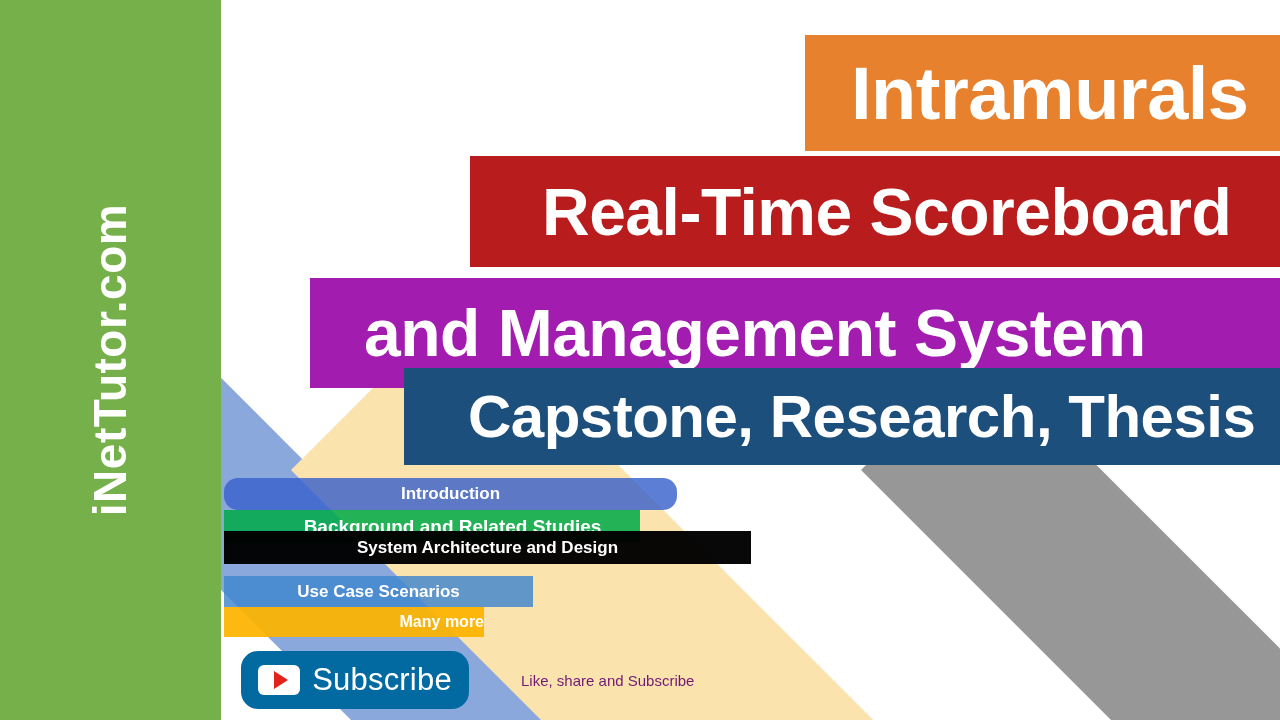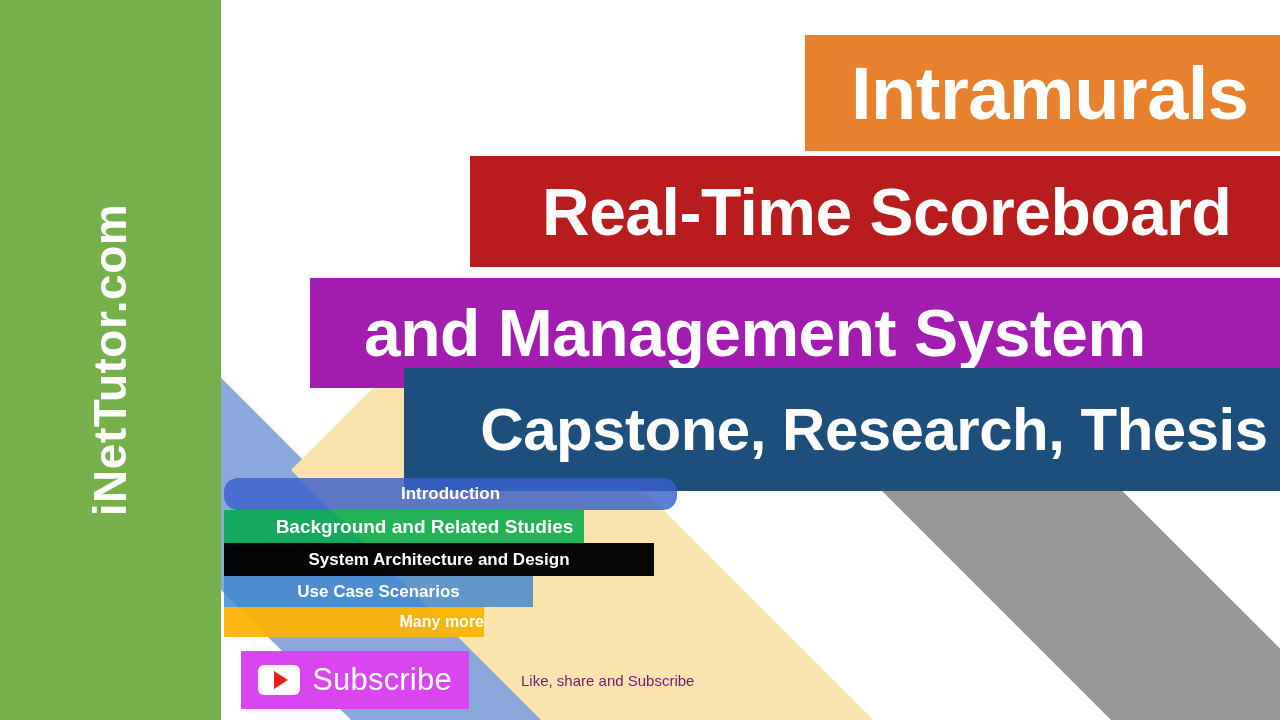--- a/index.html
+++ b/index.html
@@ -81,65 +81,64 @@
   #bar-scoreboard span { font-size:66px; padding-left:72px; letter-spacing:-0.5px; }
 
   #bar-management {
     top:278px; left:290px; height:110px;
     background:#a21caf;
     margin-left:20px;
   }
   #bar-management span { font-size:66px; padding-left:54px; letter-spacing:-0.5px; }
 
   #bar-capstone {
-    top:368px; left:404px; height:123px;
+    top:368px; left:404px; height:97px;
     background:#1d4f7c;
-    justify-content:center;
   }
   #bar-capstone span { font-size:60px; padding-left:64px; letter-spacing:-0.5px; }
 
   
   .topic {
     position:absolute;
     left:224px;
     display:flex;
     align-items:center;
     justify-content:center;
     color:#ffffff;
     font-weight:bold;
     overflow:hidden;
   }
   .topic span { white-space:nowrap; }
 
   #topic-0 { top:478px; height:32px; width:453px; background:rgba(57,98,204,0.82);border-radius:14px; }
   #topic-0 span { font-size:17px; }
 
-  #topic-1 { top:510px; height:33px; width:360px; background:rgba(0,170,72,0.86);padding-left:41px; }
+  #topic-1 { top:510px; height:33px; width:416px; background:rgba(0,170,72,0.86);padding-left:41px; }
   #topic-1 span { font-size:19px; }
 
-  #topic-2 { top:543px; height:33px; width:430px; background:rgba(0,0,0,0.97);text-align:right; }
+  #topic-2 { top:531px; height:33px; width:527px; background:rgba(0,0,0,0.97);text-align:right; }
   #topic-2 span { font-size:17px; }
 
   #topic-3 { top:576px; height:31px; width:309px; background:rgba(62,134,206,0.82); }
   #topic-3 span { font-size:17px; }
 
   #topic-4 { top:607px; height:30px; width:260px; background:rgba(253,180,0,0.93);justify-content:flex-end; }
   #topic-4 span { font-size:16px; }
 
   
   #subscribe-row {
     position:absolute;
     left:241px; top:651px;
     display:flex;
     align-items:center;
   }
   #subscribe-button {
     width:228px; height:58px;
-    background:#d946ef;
-    border-radius:1px;
+    background:#0369a1;
+    border-radius:17px;
     display:flex;
     align-items:center;
     justify-content:center;
     gap:12px;
   }
   #play-badge {
     width:42px; height:30px;
     background:#ffffff;
     border-radius:6px;
     display:flex;

